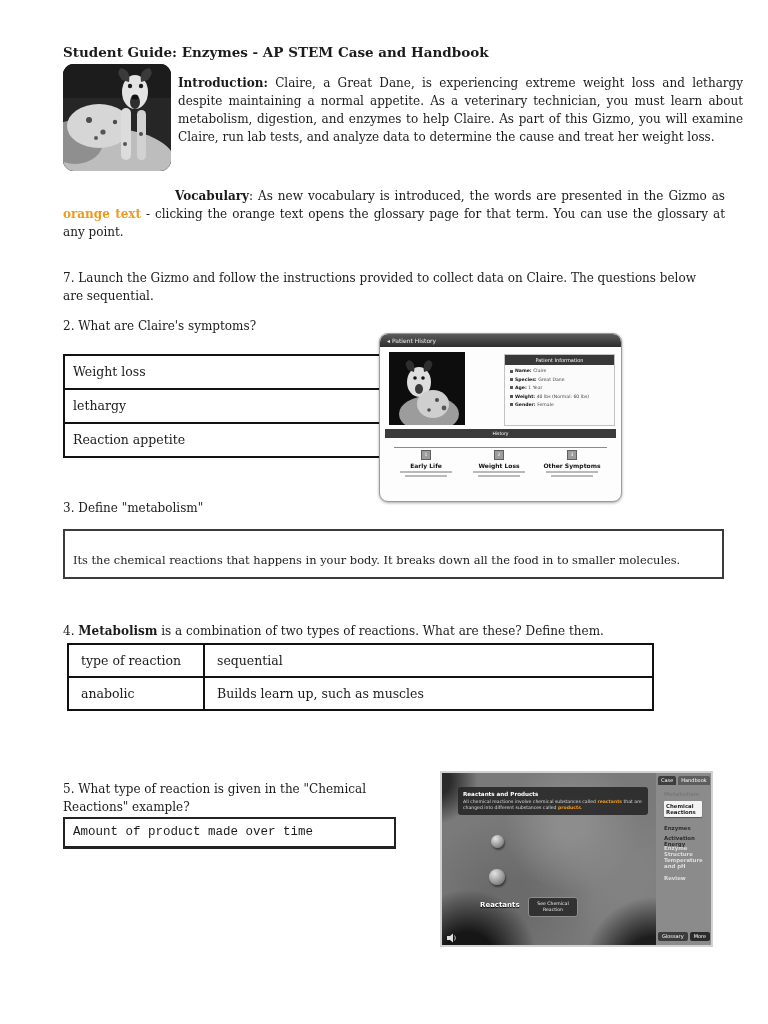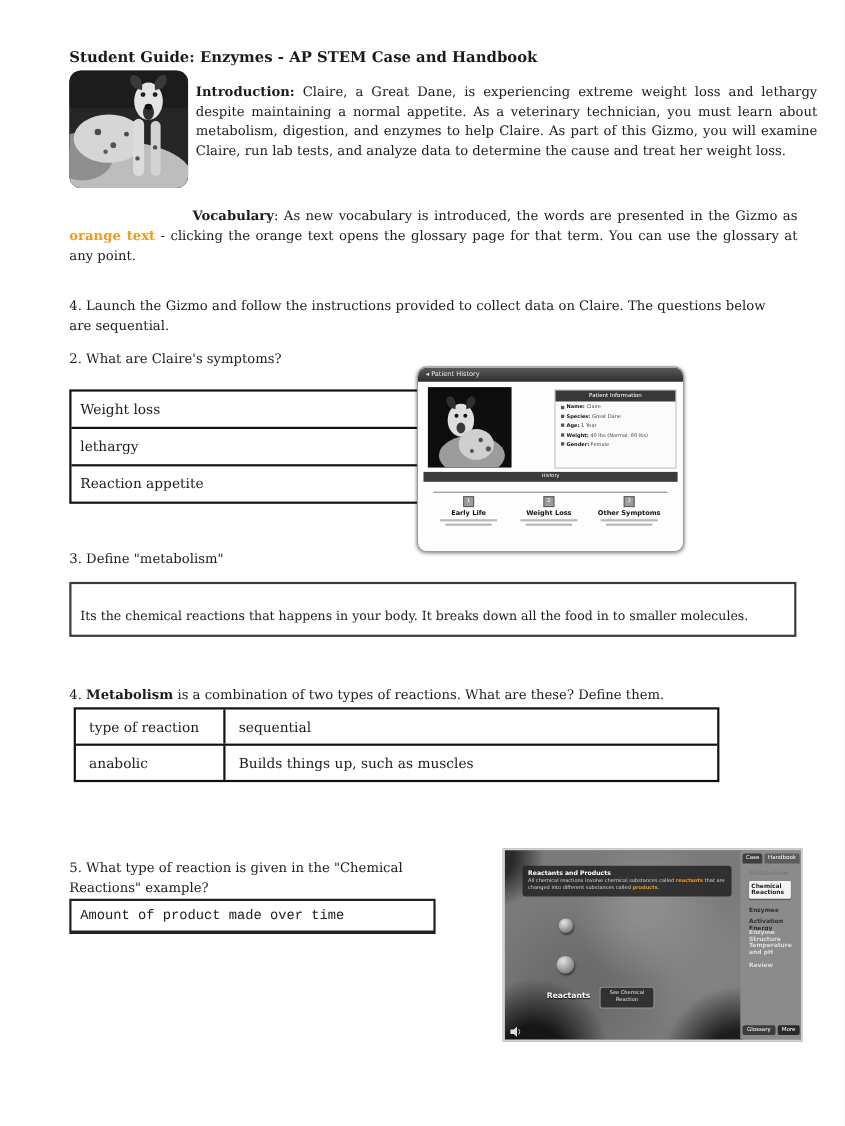--- a/index.html
+++ b/index.html
@@ -59,21 +59,21 @@
   .q4-row + .q4-row{border-top:2px solid #111;}
   .q4-c1{width:136px;border-right:2px solid #111;padding:8px 0 8px 12px;box-sizing:border-box;}
   .q4-c2{flex:1;padding:8px 0 8px 12px;box-sizing:border-box;}
 
   
   #q5-text{left:63px;top:780px;width:368px;text-align:left;line-height:18px;}
   #q5-box{left:63px;top:817px;width:333px;height:32px;border:2px solid #222;border-bottom-width:3px;
           background:#fff;font-size:12.5px;line-height:27px;padding-left:8px;box-sizing:border-box;font-family:Liberation Mono, monospace;}
 
   
-  #gizmo2{left:457px;top:771px;width:273px;height:176px;border:2px solid #d2d2d2;box-sizing:border-box;
+  #gizmo2{left:440px;top:771px;width:273px;height:176px;border:2px solid #d2d2d2;box-sizing:border-box;
           overflow:hidden;font-family:"DejaVu Sans", sans-serif;background:#787878;}
   #g2-scene{left:0;top:0;width:216px;height:172px;
      background:
        radial-gradient(circle at 12% 108%, #161616 10%, rgba(22,22,22,0) 26%),
        radial-gradient(circle at 98% 112%, #1d1d1d 10%, rgba(29,29,29,0) 24%),
        radial-gradient(circle at -4% 4%, #2a2a2a 6%, rgba(42,42,42,0) 16%),
        radial-gradient(circle at 60% 30%, #8d8d8d 8%, rgba(141,141,141,0) 38%),
        radial-gradient(circle at 30% 75%, #6b6b6b 12%, rgba(107,107,107,0) 44%),
        radial-gradient(circle at 85% 60%, #828282 10%, rgba(130,130,130,0) 35%),
        #7a7a7a;}
@@ -142,21 +142,21 @@
   </div>
 
   <div class="abs doc-text" id="intro-text">
     <span class="bold">Introduction:</span><span> Claire, a Great Dane, is experiencing extreme weight loss and lethargy despite maintaining a normal appetite. As a veterinary technician, you must learn about metabolism, digestion, and enzymes to help Claire. As part of this Gizmo, you will examine Claire, run lab tests, and analyze data to determine the cause and treat her weight loss.</span>
   </div>
 
   <div class="abs doc-text" id="vocab-text">
     <span class="bold">Vocabulary</span><span>: As new vocabulary is introduced, the words are presented in the Gizmo as </span><span class="orange">orange text</span><span> - clicking the orange text opens the glossary page for that term. You can use the glossary at any point.</span>
   </div>
 
-  <div class="abs doc-text" id="q1-text">4. Launch the Gizmo and follow the instructions provided to collect data on Claire. The questions below are sequential.</div>
+  <div class="abs doc-text" id="q1-text">7. Launch the Gizmo and follow the instructions provided to collect data on Claire. The questions below are sequential.</div>
 
   <div class="abs doc-text" id="q2-text">2. What are Claire's symptoms?</div>
   <div class="abs" id="symptoms-table">
     <div class="symptom-row">Weight loss</div>
     <div class="symptom-row">lethargy</div>
     <div class="symptom-row">Reaction appetite</div>
   </div>
 
   <div class="abs" id="gizmo1">
     <div class="abs" id="g1-titlebar">
@@ -215,21 +215,21 @@
   <div class="abs doc-text" id="q4-text">
     <span>4. </span><span class="bold">Metabolism</span><span> is a combination of two types of reactions. What are these? Define them.</span>
   </div>
   <div class="abs" id="q4-table">
     <div class="q4-row">
       <div class="q4-c1">type of reaction</div>
       <div class="q4-c2">sequential</div>
     </div>
     <div class="q4-row">
       <div class="q4-c1">anabolic</div>
-      <div class="q4-c2">Builds things up, such as muscles</div>
+      <div class="q4-c2">Builds learn up, such as muscles</div>
     </div>
   </div>
 
   <div class="abs doc-text" id="q5-text">5. What type of reaction is given in the "Chemical Reactions" example?</div>
   <div class="abs" id="q5-box">Amount of product made over time</div>
 
   <div class="abs" id="gizmo2">
     <div class="abs" id="g2-scene">
       <div class="abs" id="g2-overlay">
         <div id="g2-overlay-title">Reactants and Products</div>

